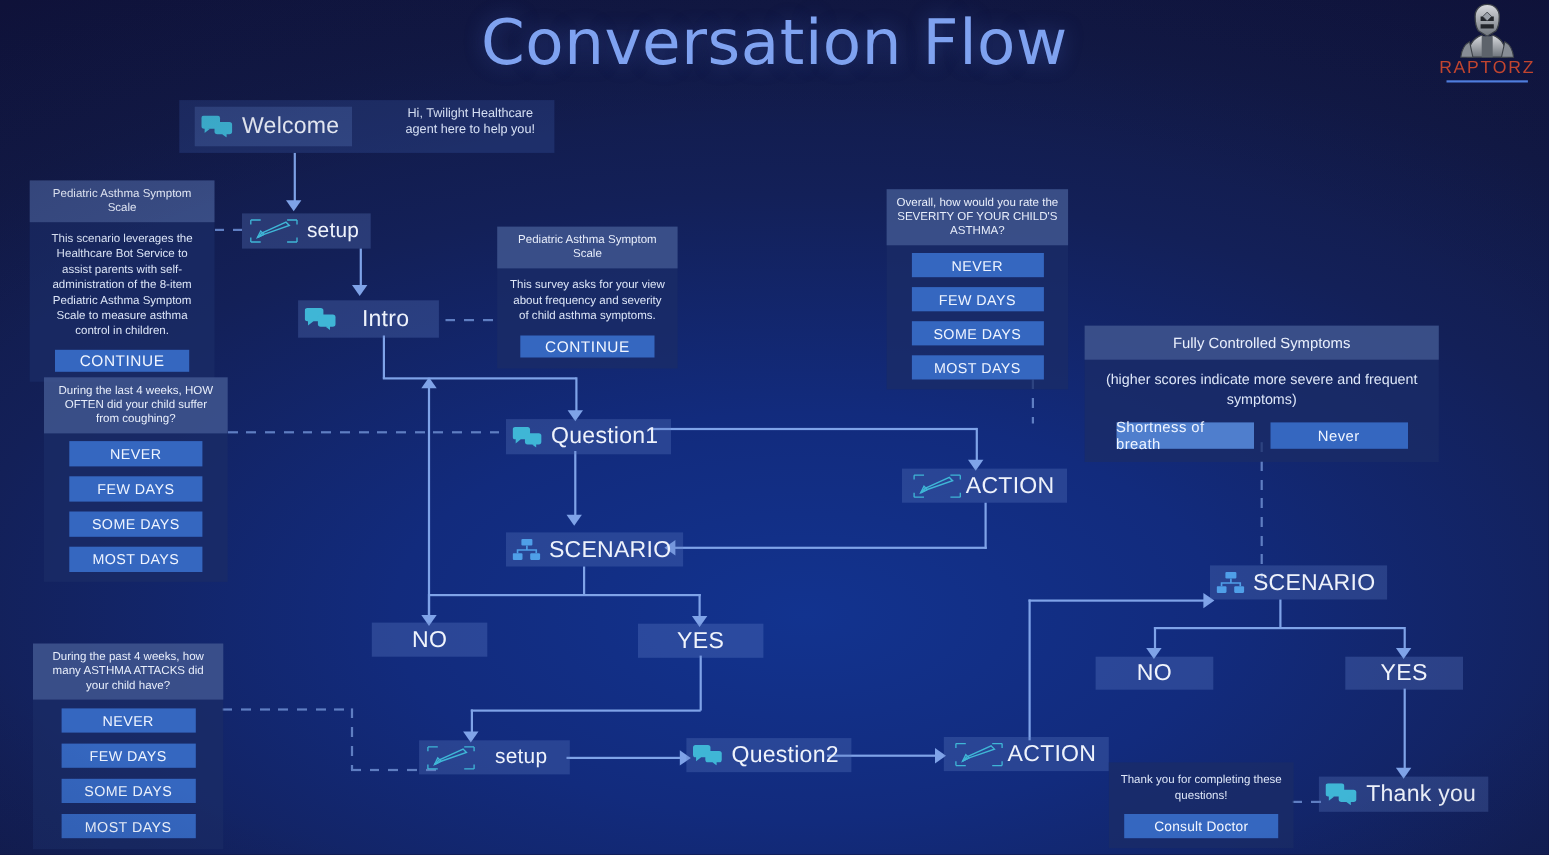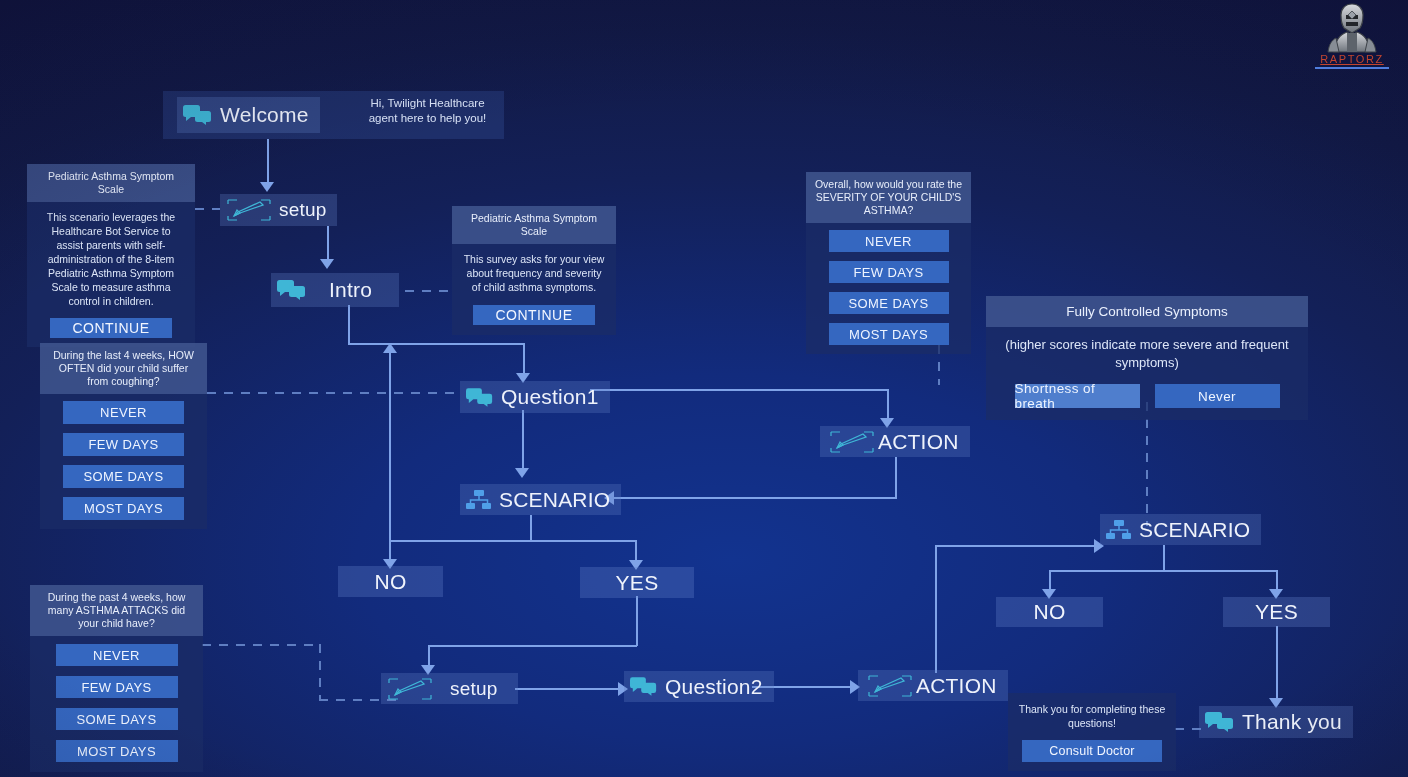--- a/index.html
+++ b/index.html
@@ -25,22 +25,22 @@
     font-size:57px;letter-spacing:.5px;
     color:#7fa2f0;font-weight:400;
     font-family:"DejaVu Sans", sans-serif;
     text-shadow:0 0 18px rgba(80,120,230,.35);
     z-index:5;
   }
   
   #logo{right:10px;top:2px;width:92px;height:72px;text-align:center;z-index:6;}
   #logo svg{display:block;margin:0 auto;}
   #logo .lname{
-    font-size:11px;letter-spacing:1.6px;color:#c2452f;
-    font-family:"Liberation Sans", sans-serif;margin-top:-1px;text-decoration:underline;
+    font-size:16px;letter-spacing:1.6px;color:#c2452f;
+    font-family:"Liberation Sans", sans-serif;margin-top:-1px;
   }
   #logo .lbar{width:74px;height:2px;background:#4f7ddd;margin:2px auto 0;}
 
   
   .node{
     display:flex;align-items:center;
     background:rgba(96,126,196,.30);
     color:#eef2fb;
     padding:0 9px 0 6px;
     box-sizing:border-box;
@@ -94,20 +94,21 @@
   .arw{position:absolute;width:0;height:0;}
   .arw.down{border-left:7px solid transparent;border-right:7px solid transparent;border-top:10px solid #7fa3e8;}
   .arw.left{border-top:7px solid transparent;border-bottom:7px solid transparent;border-right:10px solid #7fa3e8;}
   .arw.right{border-top:7px solid transparent;border-bottom:7px solid transparent;border-left:10px solid #7fa3e8;}
 </style>
 </head>
 <body>
 
 <div id="stage">
 
+  <div class="abs" id="title">Conversation Flow</div>
 
   <div class="abs" id="logo">
     <svg width="64" height="52" viewBox="0 0 64 52">
       <defs>
         <linearGradient id="mg" x1="0" y1="0" x2="0" y2="1">
           <stop offset="0" stop-color="#d8dade"></stop>
             <stop offset="1" stop-color="#6e747c"></stop>
         </linearGradient>
       </defs>
       <path d="M32 2c7 0 11 5 11 11 0 6-1 10-3 13l-8 5-8-5c-2-3-3-7-3-13C21 7 25 2 32 2z" fill="url(#mg)" stroke="#3c4148" stroke-width="1.2"></path>

